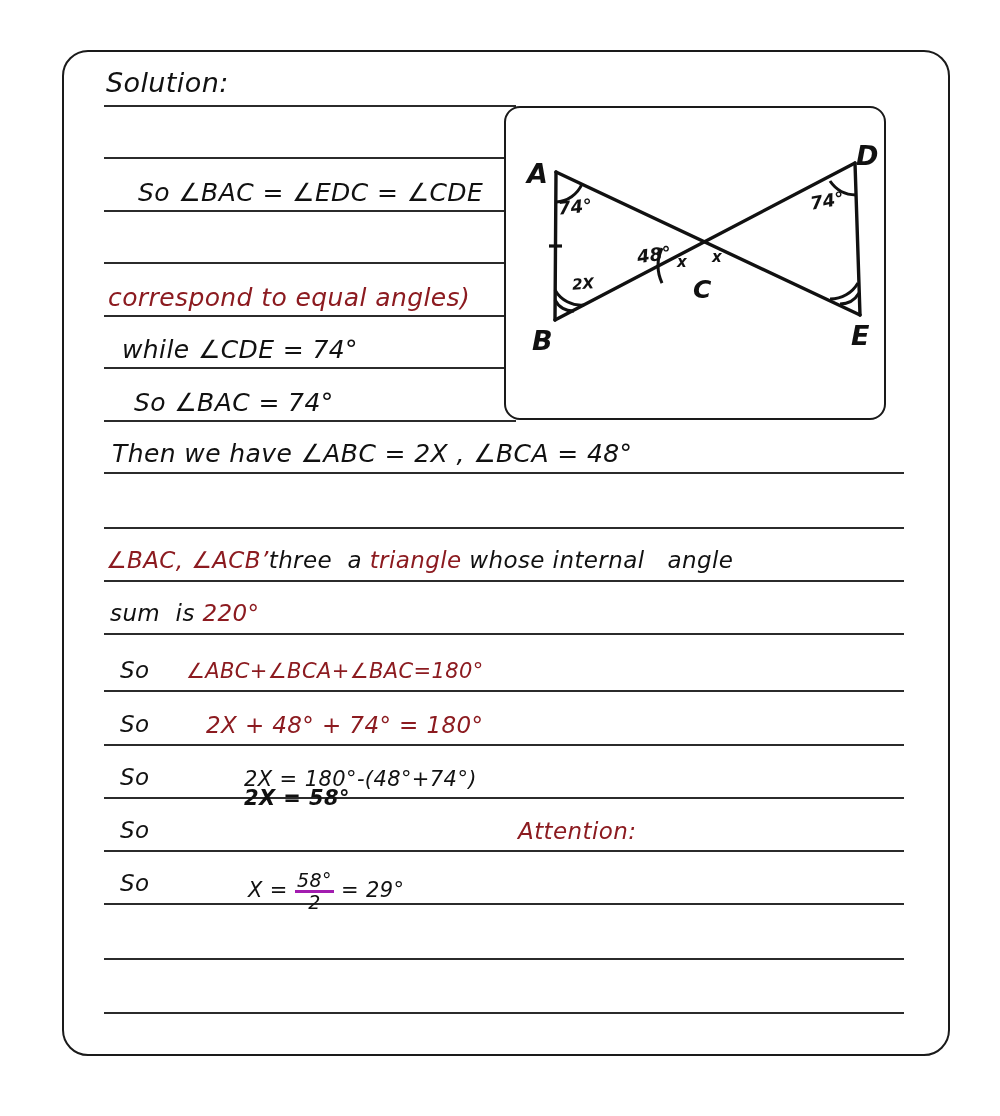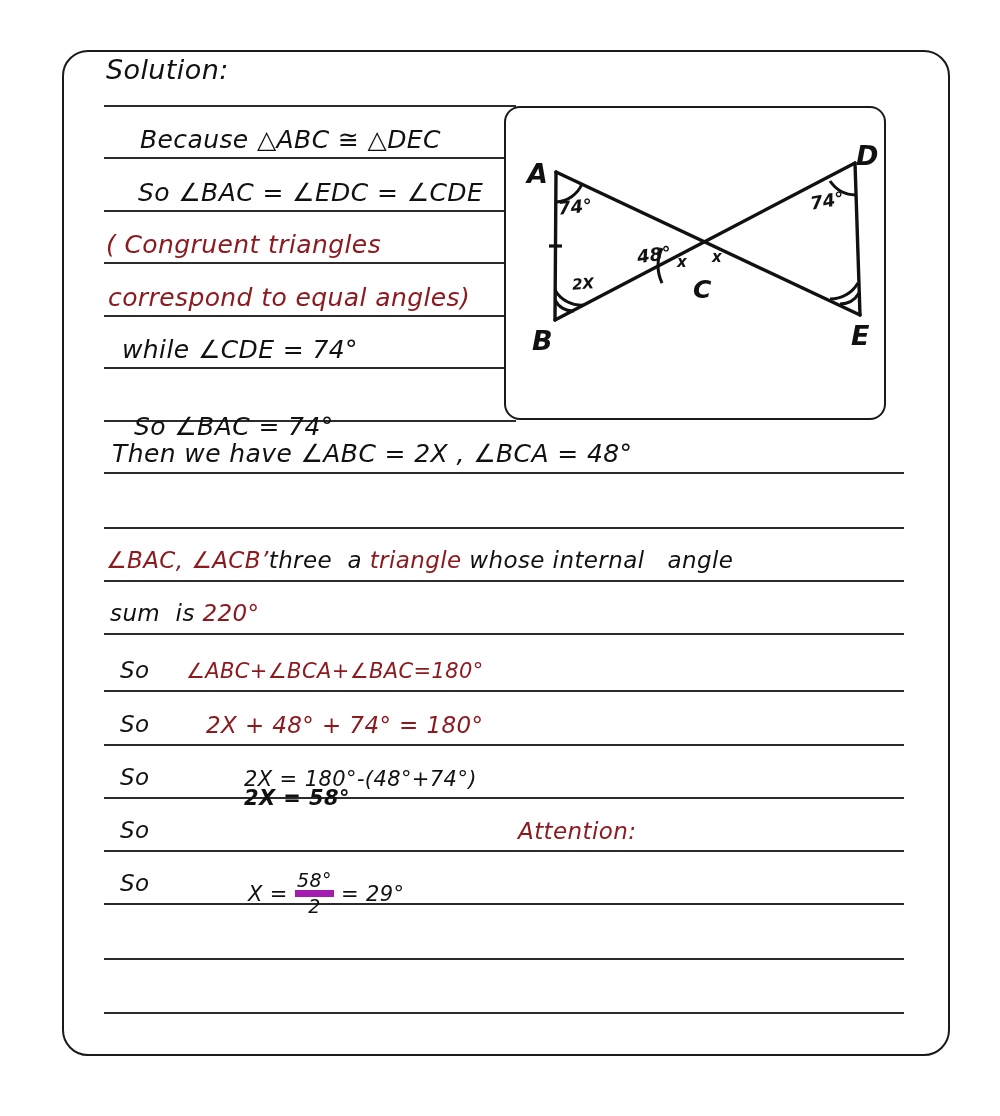--- a/index.html
+++ b/index.html
@@ -53,21 +53,21 @@
   
   .frac{
     display:inline-block;
     vertical-align:-10px;
     text-align:center;
     line-height:1.02;
     font-size:19px;
     position:relative;
     top:2px;
   }
-  .frac .num{display:block;border-bottom:7px solid #a21caf;padding:0 2px;}
+  .frac .num{display:block;border-bottom:3px solid #a21caf;padding:0 2px;}
   .frac .den{display:block;padding:0 2px;}
 
   
   .diagbox{
     position:absolute;
     left:504px;top:106px;
     width:382px;height:314px;
     border:2.5px solid #1a1a1a;
     border-radius:16px;
     box-sizing:border-box;
@@ -107,33 +107,31 @@
   <div class="rule" style="top:580px;width:800px;"></div>
   <div class="rule" style="top:633px;width:800px;"></div>
   <div class="rule" style="top:690px;width:800px;"></div>
   <div class="rule" style="top:744px;width:800px;"></div>
   <div class="rule" style="top:797px;width:800px;"></div>
   <div class="rule" style="top:850px;width:800px;"></div>
   <div class="rule" style="top:903px;width:800px;"></div>
   <div class="rule" style="top:958px;width:800px;"></div>
   <div class="rule" style="top:1012px;width:800px;"></div>
 
-  <div class="hw s28 blk" style="left:106px;top:56px;">Solution:</div>
-
-  <div class="hw s26 blk" style="left:140px;top:127px;">Because  △ABC ≅ △DEC</div>
+  <div class="hw s28 blk" style="left:106px;top:69px;">Solution:</div>
+
 
   <div class="hw s26 blk" style="left:138px;top:180px;">So  ∠BAC = ∠EDC = ∠CDE</div>
 
-  <div class="hw s26 red" style="left:106px;top:232px;">( Congruent  triangles</div>
 
   <div class="hw s26 red" style="left:108px;top:285px;">correspond  to  equal  angles)</div>
 
   <div class="hw s26 blk" style="left:122px;top:337px;">while  ∠CDE = 74°</div>
 
-  <div class="hw s26 blk" style="left:134px;top:390px;margin-top:24px;">So ∠BAC = 74°</div>
+  <div class="hw s26 blk" style="left:134px;top:390px;">So ∠BAC = 74°</div>
 
   <div class="hw s26 blk" style="left:112px;top:441px;">Then  we have  ∠ABC = 2X , ∠BCA = 48°</div>
 
 
   <div class="hw s24" style="left:106px;top:549px;">
     <span class="red">∠BAC, ∠ACB’</span><span class="blk">three  a </span><span class="red">triangle</span><span class="blk"> whose internal   angle</span>
   </div>
 
   <div class="hw s24" style="left:110px;top:602px;">
     <span class="blk">sum  is </span><span class="red">220°</span>

